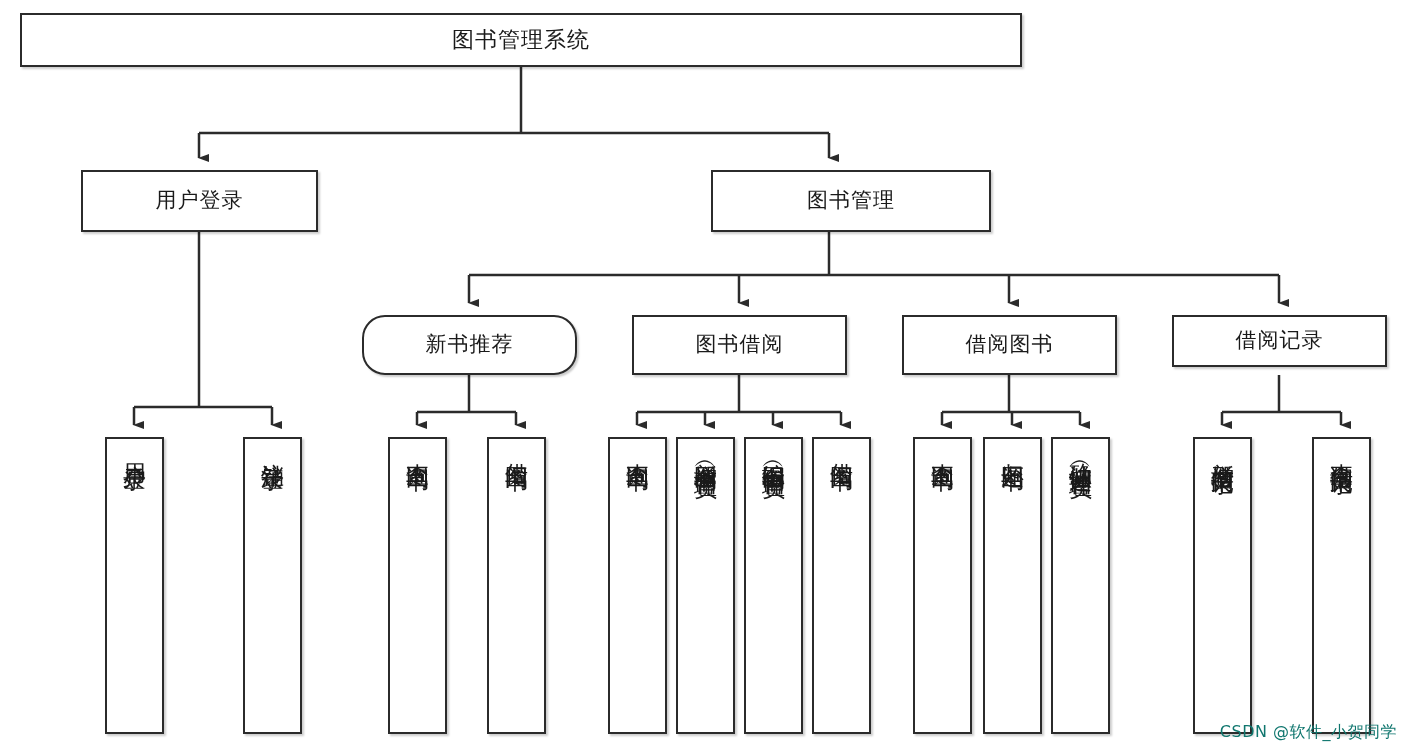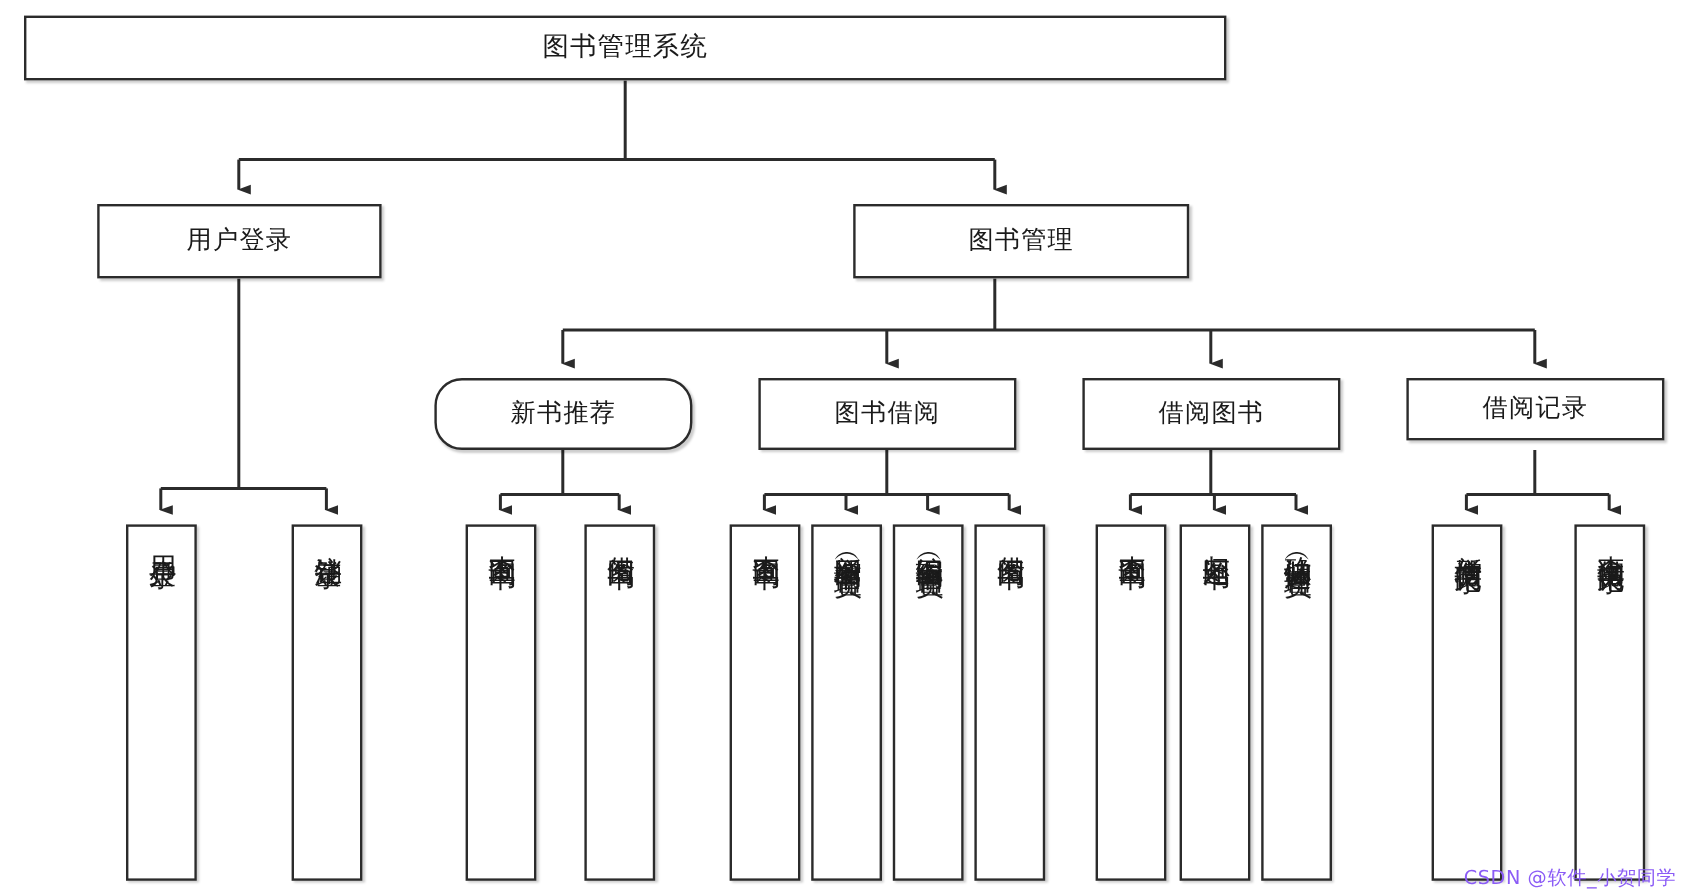--- a/index.html
+++ b/index.html
@@ -58,21 +58,21 @@
     line-height: 1.18;
     letter-spacing: 2px;
     white-space: nowrap;
     color: #1a1a1a;
   }
   .watermark {
     position: absolute;
     right: 8px;
     bottom: 4px;
     font-size: 16px;
-    color: #8b5cf6;
+    color: #0f766e;
     letter-spacing: 0.5px;
     white-space: nowrap;
   }
 </style>
 </head>
 <body>
 
 <div id="canvas">
 
   <svg id="edges" viewBox="0 0 1405 747" xmlns="http://www.w3.org/2000/svg">

